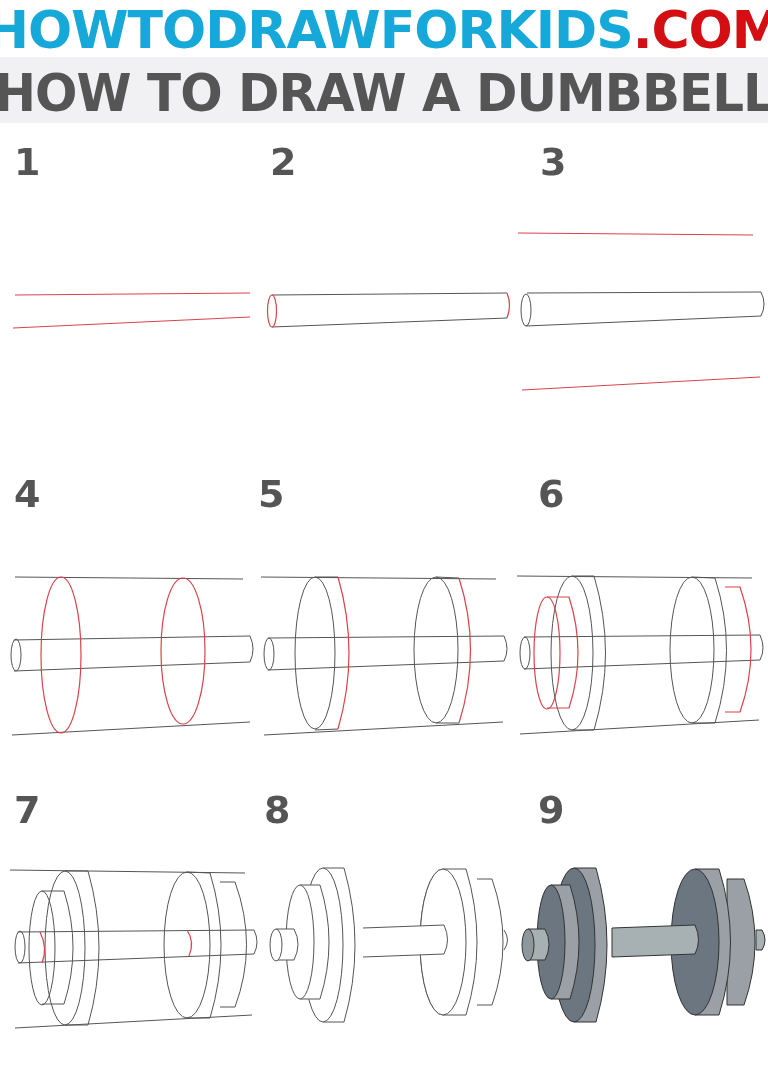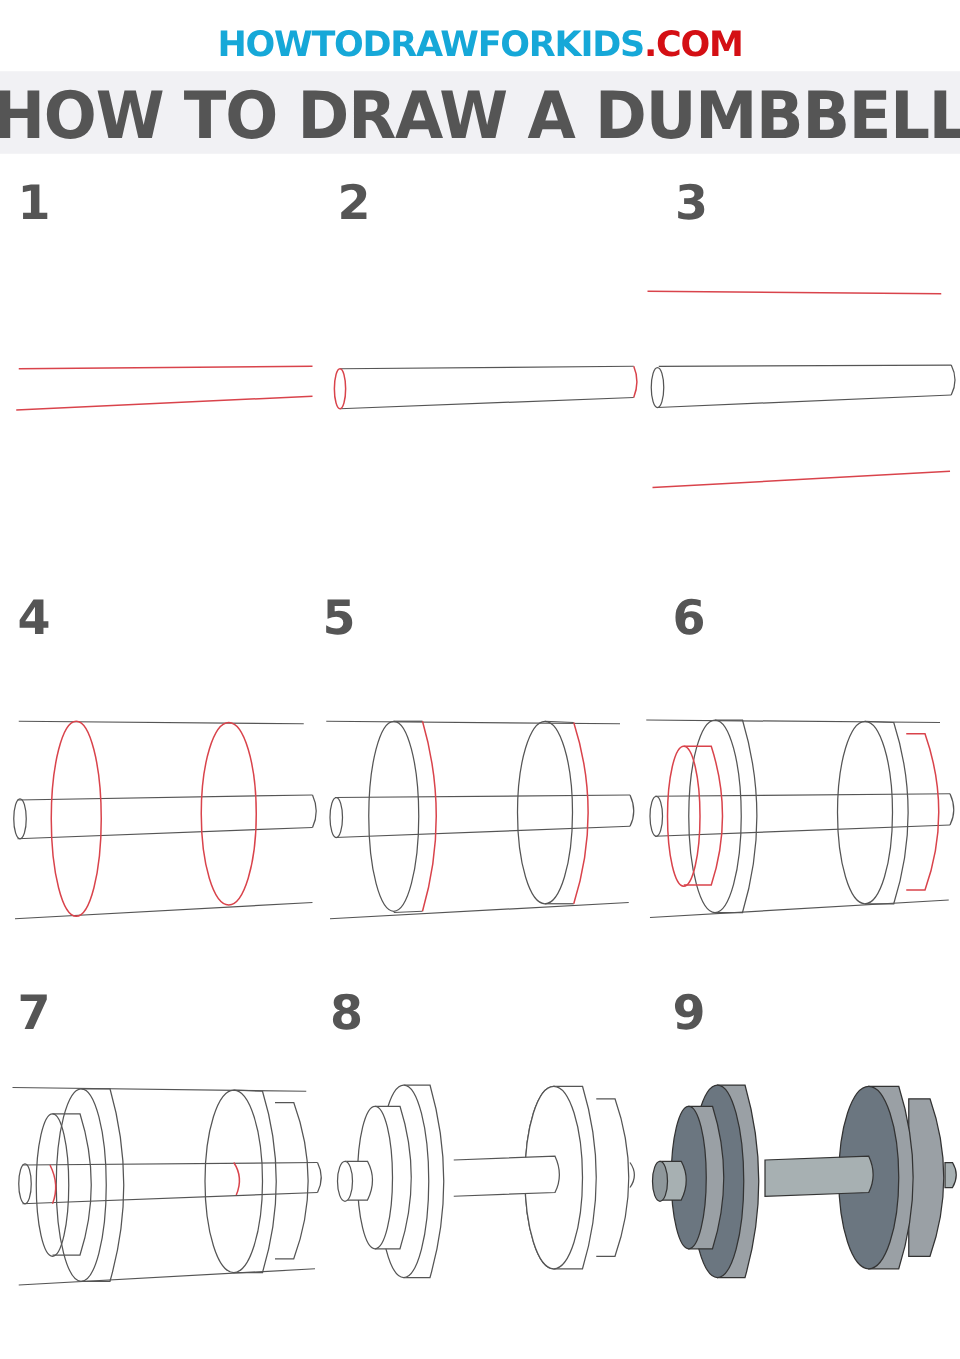--- a/index.html
+++ b/index.html
@@ -1,20 +1,20 @@
 <!DOCTYPE html>
 <html><head>
 <meta charset="utf-8">
 <style>
   html, body { margin:0; padding:0; background:#ffffff; }
   body { width:768px; height:1087px; position:relative; overflow:hidden; font-family:"DejaVu Sans", sans-serif; }
   .site {
     position:absolute; left:0; top:0; width:768px; height:52px;
-    display:flex; justify-content:center; align-items:flex-end;
-    font-family:"DejaVu Sans", sans-serif; font-weight:bold; font-size:28px; letter-spacing:-1px;
+    display:flex; justify-content:center; align-items:flex-start;
+    font-family:"DejaVu Sans", sans-serif; font-weight:bold; font-size:52px; letter-spacing:-1px;
   }
   .site .blue { color:#16a8d8; }
   .site .red { color:#d40f14; }
   .band {
     position:absolute; left:0; top:57px; width:768px; height:66px; background:#f1f1f4;
     display:flex; justify-content:center; align-items:flex-end;
   }
   .band span {
     font-family:"DejaVu Sans", sans-serif; font-weight:bold; font-size:52px; color:#555555;
     letter-spacing:-1px; white-space:nowrap; transform:scaleX(0.96);

